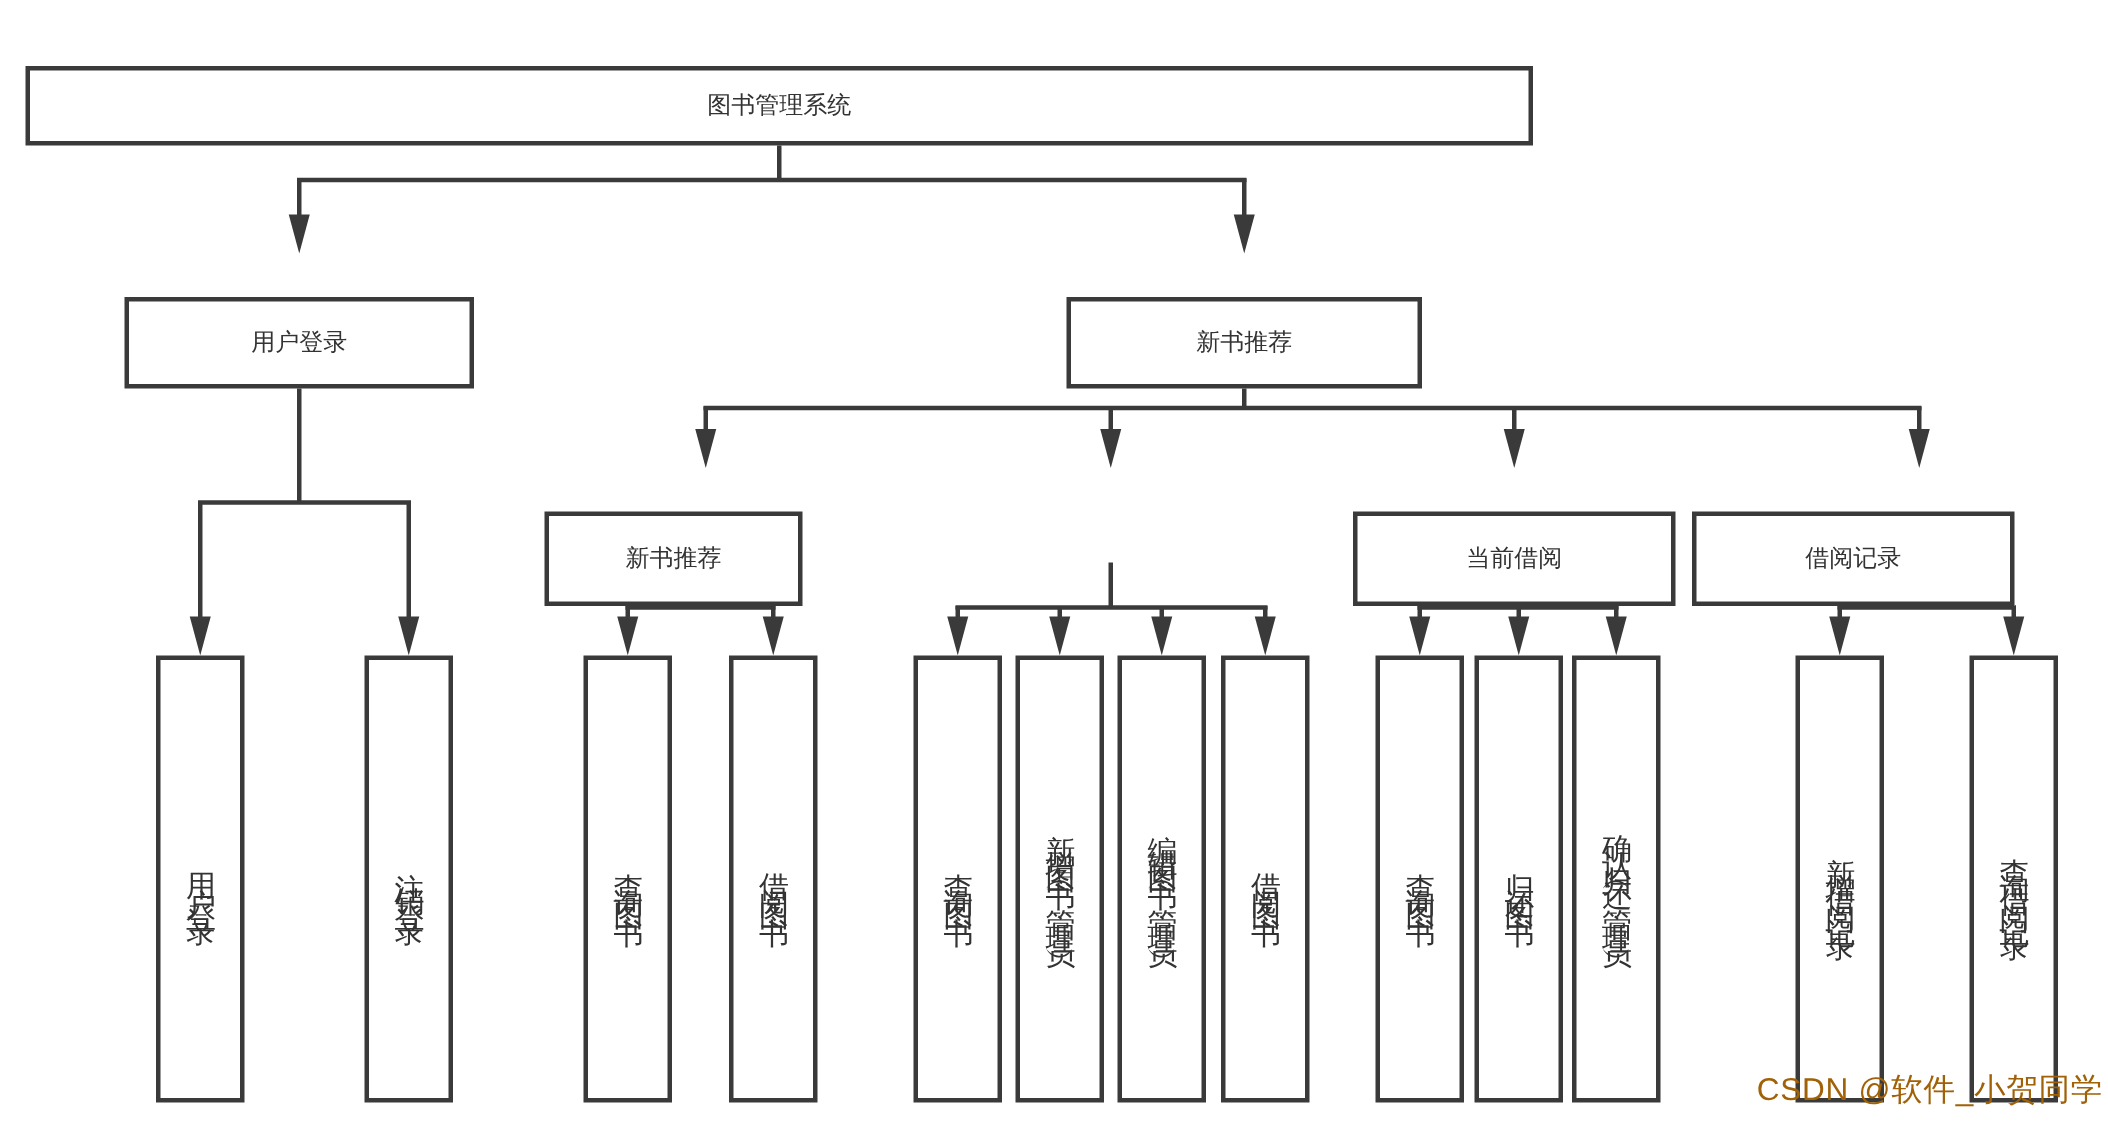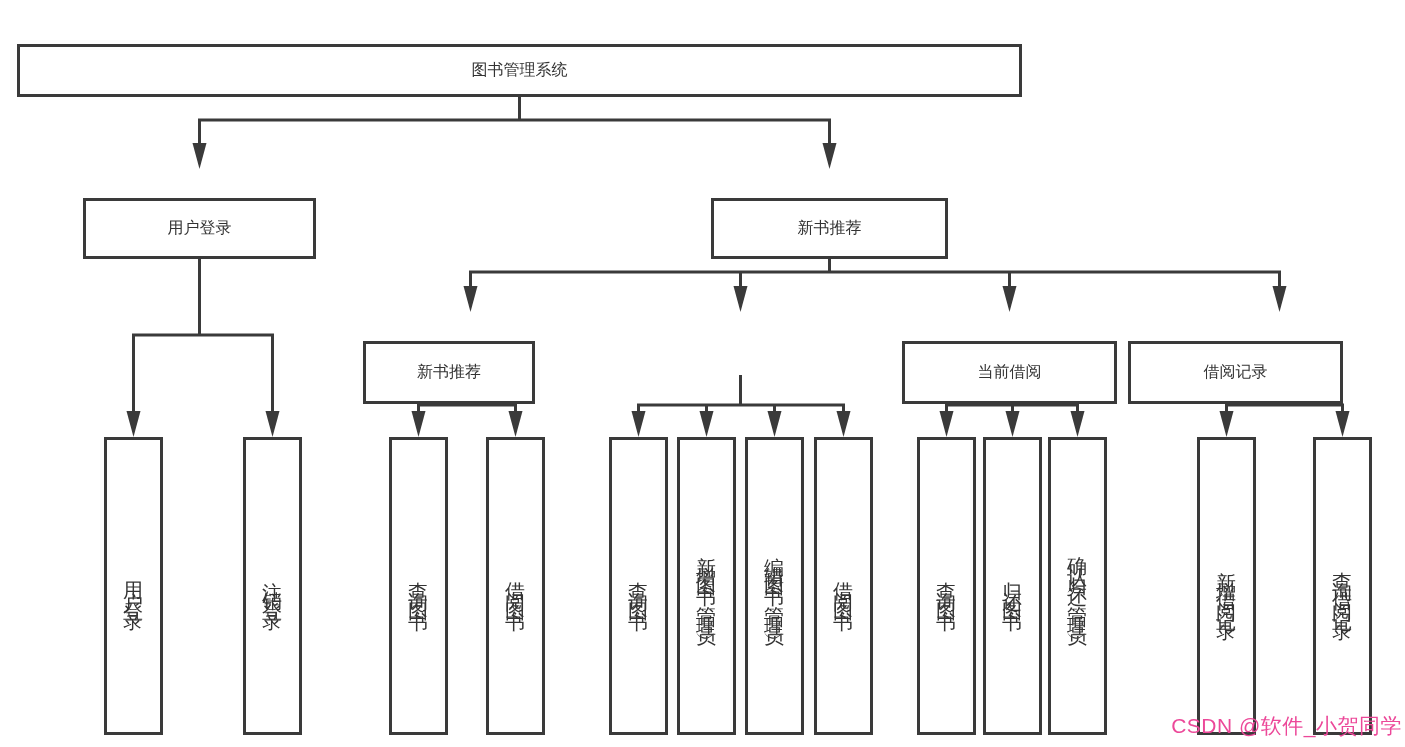--- a/index.html
+++ b/index.html
@@ -32,21 +32,21 @@
   
   .leaf{top:437px;width:59px;height:298px;}
   #l-a1{left:104px;} #l-a2{left:243px;}
   #l-b1{left:389px;} #l-b2{left:486px;}
   #l-c1{left:609px;} #l-c2{left:677px;} #l-c3{left:745px;} #l-c4{left:814px;}
   #l-d1{left:917px;} #l-d2{left:983px;} #l-d3{left:1048px;}
   #l-e1{left:1197px;} #l-e2{left:1313px;}
   
   #wm{
     position:absolute;top:712px;right:3px;font-size:21px;letter-spacing:.5px;
-    color:#ec4899;z-index:5;
+    color:#a16207;z-index:5;
   }
 </style>
 </head>
 <body>
 
 <div id="stage">
 
   <svg id="wires" viewBox="0 0 1405 747" xmlns="http://www.w3.org/2000/svg">
     <g stroke="#3a3a3a" stroke-width="3" fill="none">
 

